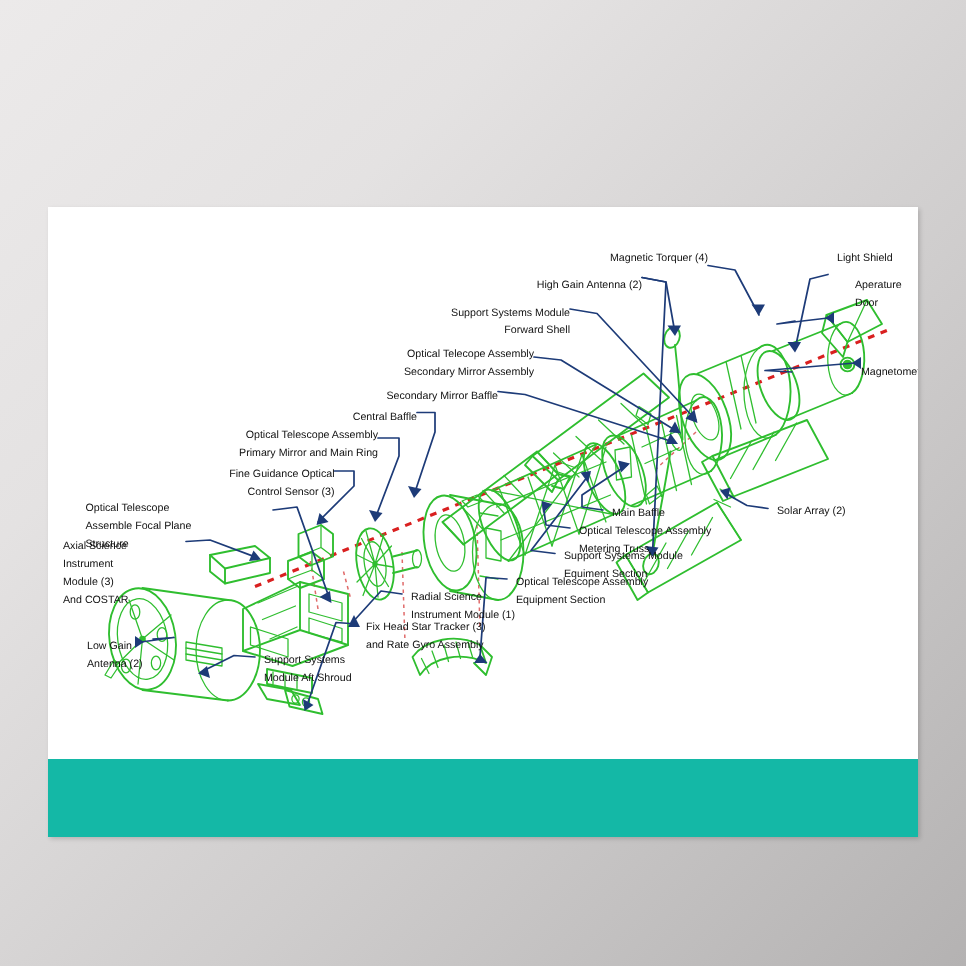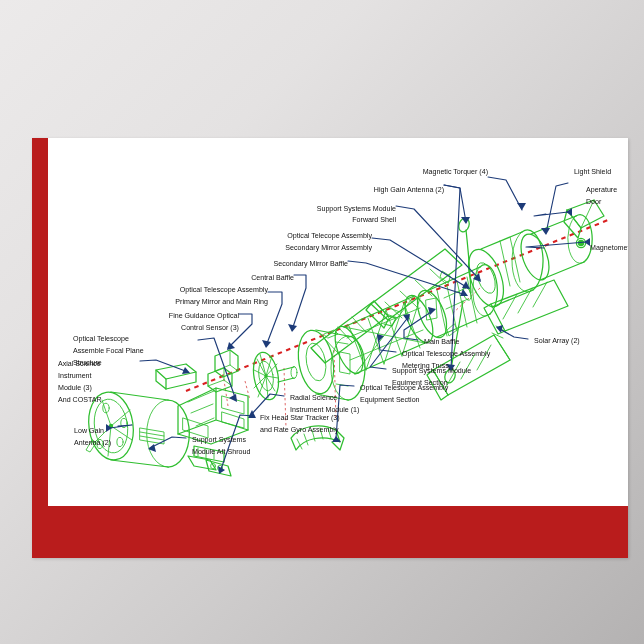--- a/index.html
+++ b/index.html
@@ -12,23 +12,22 @@
   body {
     background: linear-gradient(135deg, #eceaea 0%, #e4e2e2 28%, #cfcdcd 62%, #b4b2b2 100%);
     font-family: "Liberation Sans", sans-serif;
   }
   #poster-frame {
     position: absolute;
     left: 32px;
     top: 138px;
     width: 580px;
     height: 420px;
-    background: #b91c1c;
+    background: #14b8a6;
     box-shadow: 1px 1px 3px rgba(0,0,0,0.16);
-    padding-left: 16px;
   }
   #diagram-svg {
     display: block;
     width: 580px;
     height: 368px;
   }
   .lbl {
     font-family: "Liberation Sans", sans-serif;
     font-size: 7.1px;
     fill: #111111;

